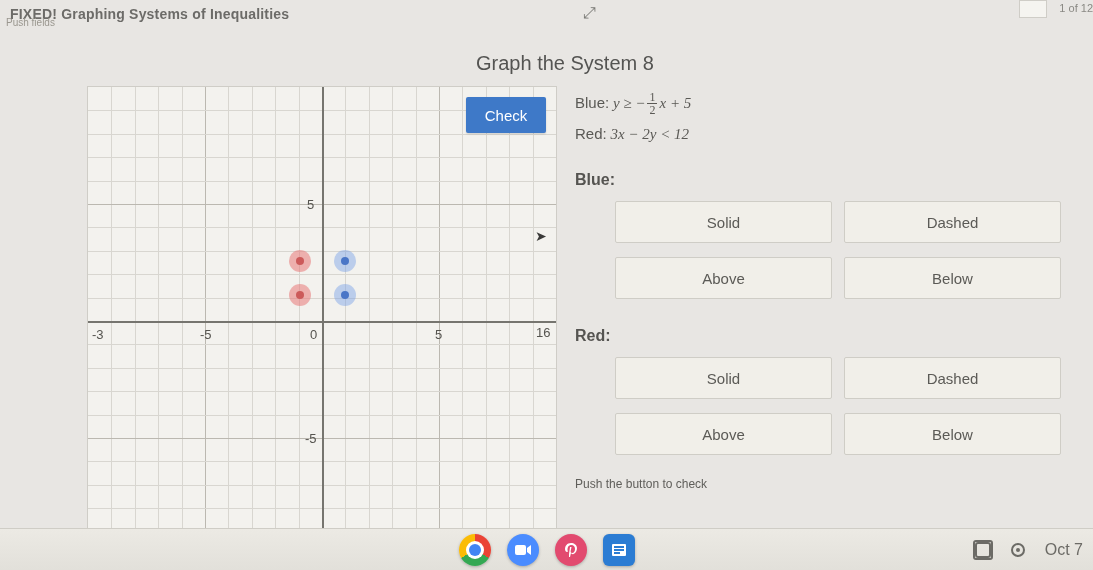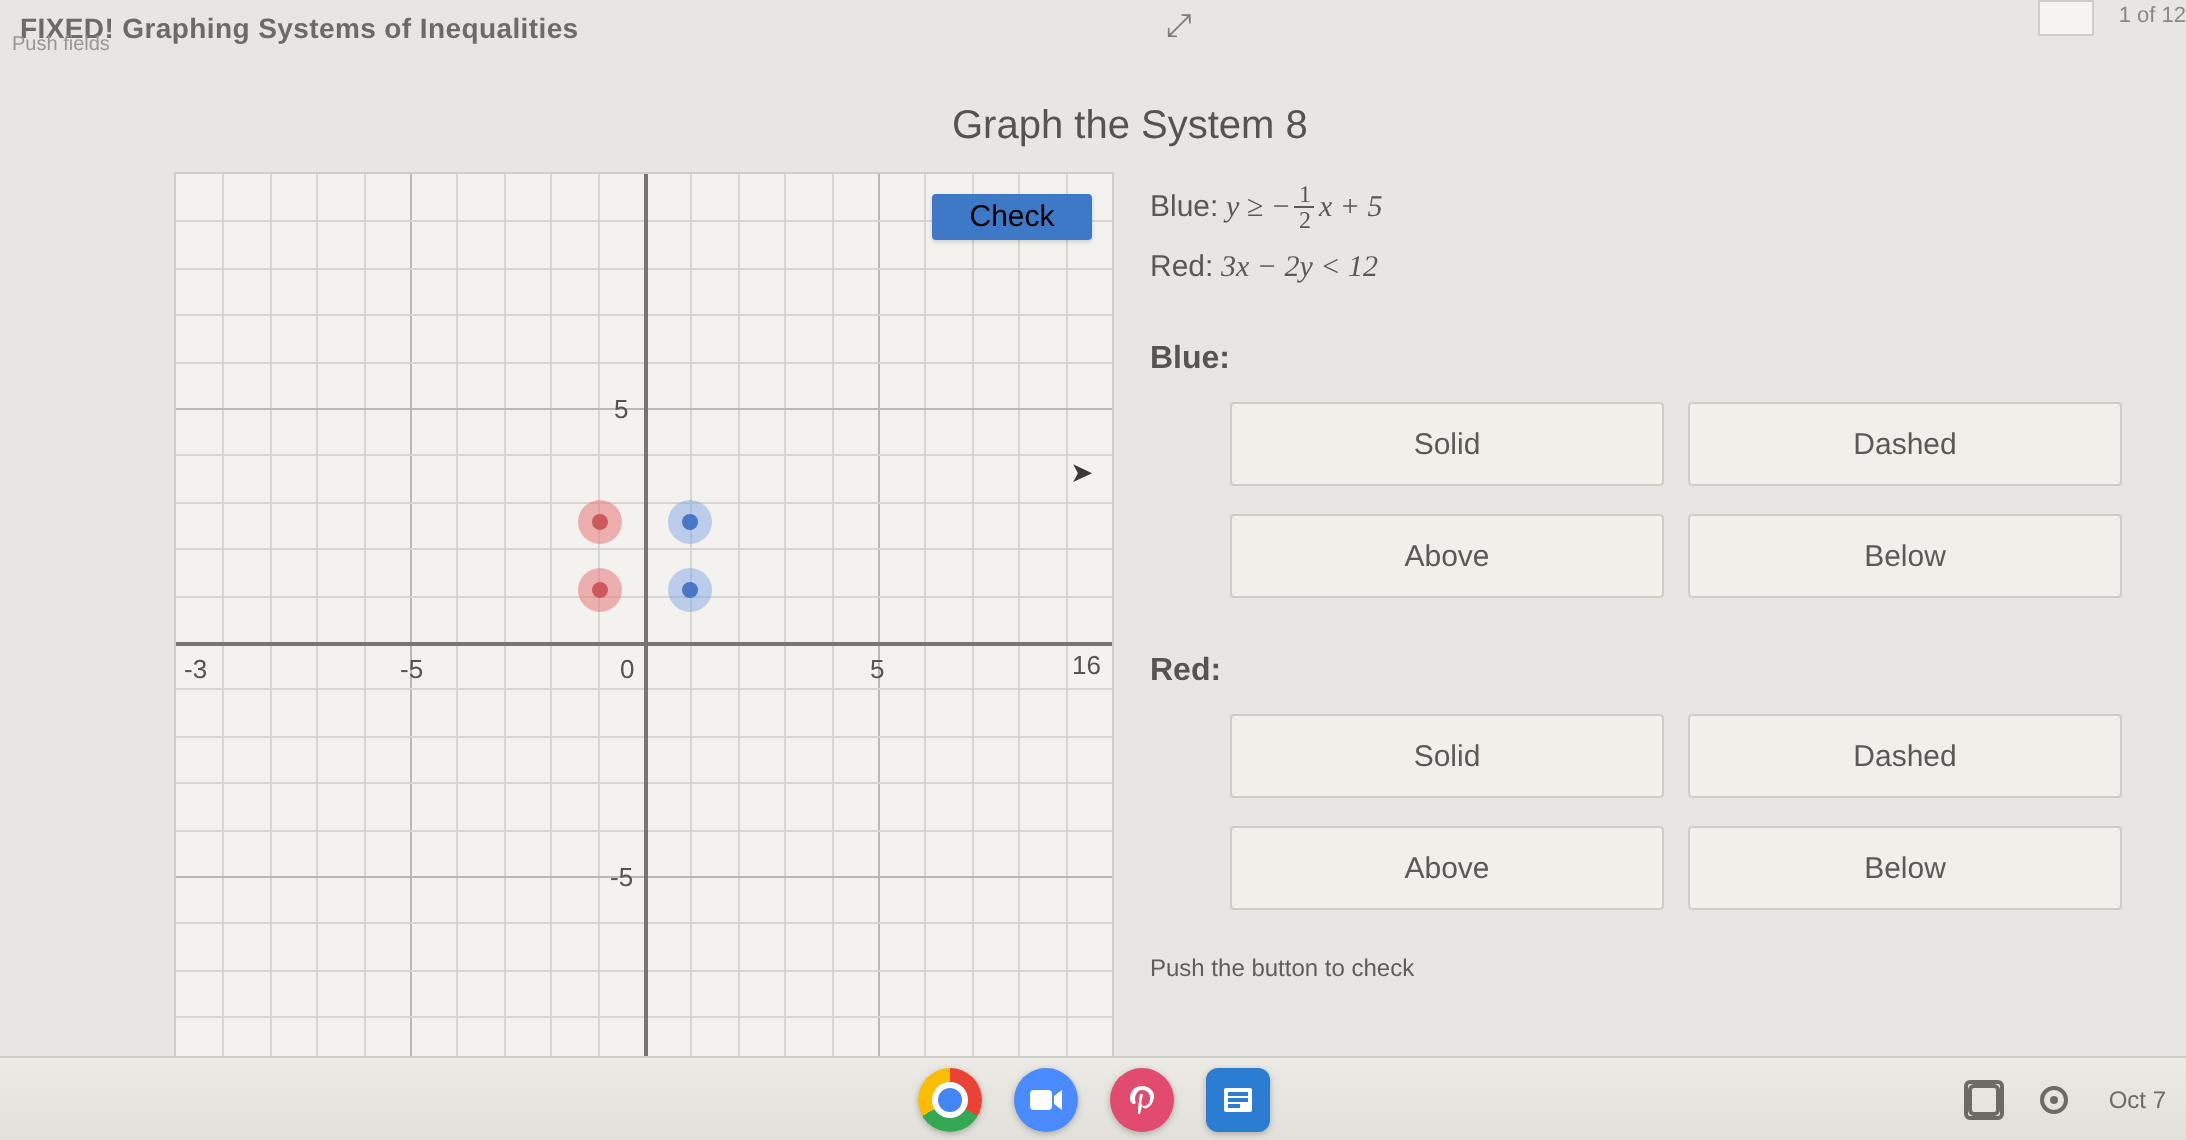--- a/index.html
+++ b/index.html
@@ -18,21 +18,21 @@
   .graph-wrap { position: absolute; left: 87px; top: 86px; width: 470px; height: 470px; border: 1px solid #cfcdc7; background: #f3f2ee; }
   .grid-line { position: absolute; background: #d8d6d0; }
   .grid-v { width: 1px; top: 0; bottom: 0; }
   .grid-h { height: 1px; left: 0; right: 0; }
   .grid-major { background: #bbb8b0; }
   .axis { position: absolute; background: #76756f; }
   .axis-x { height: 2px; left: 0; right: 0; top: 234px; }
   .axis-y { width: 2px; top: 0; bottom: 0; left: 234px; }
   .tick-label { position: absolute; font-size: 13px; color: #55544f; }
 
-  .check-btn { position: absolute; left: 378px; top: 10px; width: 80px; height: 23px; background: #3e79c8; color: #000000; border: none; font-size: 15px; display: flex; align-items: center; justify-content: center; border-radius: 2px; box-shadow: 0 1px 2px rgba(0,0,0,0.15); cursor: pointer; }
+  .check-btn { position: absolute; left: 378px; top: 10px; width: 80px; height: 36px; background: #3e79c8; color: #ffffff; border: none; font-size: 15px; display: flex; align-items: center; justify-content: center; border-radius: 2px; box-shadow: 0 1px 2px rgba(0,0,0,0.15); cursor: pointer; }
 
   .pt { position: absolute; width: 22px; height: 22px; border-radius: 50%; display: flex; align-items: center; justify-content: center; }
   .pt.red { background: rgba(231,120,120,0.55); }
   .pt.red::after { content: ""; width: 8px; height: 8px; border-radius: 50%; background: #cc5a5a; }
   .pt.blue { background: rgba(120,160,231,0.45); }
   .pt.blue::after { content: ""; width: 8px; height: 8px; border-radius: 50%; background: #4a76c7; }
 
   .cursor-arrow { position: absolute; left: 535px; top: 228px; font-size: 14px; color: #3a3a38; }
 
   .rhs { position: absolute; left: 575px; top: 92px; right: 32px; }
@@ -51,21 +51,21 @@
   .taskbar { position: absolute; left: 0; right: 0; bottom: 0; height: 42px; background: linear-gradient(#eceae4,#e2e0da); border-top: 1px solid #cfcdc6; display: flex; align-items: center; justify-content: center; gap: 16px; }
   .tb-icon { width: 32px; height: 32px; border-radius: 50%; display: flex; align-items: center; justify-content: center; font-size: 15px; color: #fff; box-shadow: 0 1px 3px rgba(0,0,0,0.25); }
   .chrome-ring { background:
       conic-gradient(#ea4335 0 120deg, #34a853 120deg 240deg, #fbbc05 240deg 360deg);
       position: relative; }
   .chrome-ring::after { content:""; position:absolute; inset:7px; border-radius:50%; background:#fff; }
   .chrome-ring::before { content:""; position:absolute; inset:10px; border-radius:50%; background:#4285f4; z-index:2; }
   .zoom { background: #4a8cff; }
   .pinterest { background: #e24a6f; }
   .word { background: #2b7cd3; border-radius: 6px; }
-  .tb-right { position: absolute; right: 10px; display: flex; align-items: center; gap: 20px; color: #6c6b66; font-size: 12px; }
+  .tb-right { position: absolute; right: 10px; display: flex; align-items: center; gap: 20px; color: #6c6b66; font-size: 16px; }
   .tb-right .sq { width: 16px; height: 16px; border: 2px solid #6c6b66; border-radius: 3px; position: relative; }
   .tb-right .sq::after { content:""; position:absolute; width:16px; height:16px; border:2px solid #6c6b66; border-radius:3px; left:-4px; top:-4px; }
   .tb-right .circ { width: 14px; height: 14px; border: 2px solid #6c6b66; border-radius: 50%; position: relative; }
   .tb-right .circ::after { content:""; position:absolute; width:4px; height:4px; background:#6c6b66; border-radius:50%; left:3px; top:3px; }
 </style>
 </head>
 <body>
 
 <div class="top-bar">
   <span class="top-title">FIXED! Graphing Systems of Inequalities</span>

